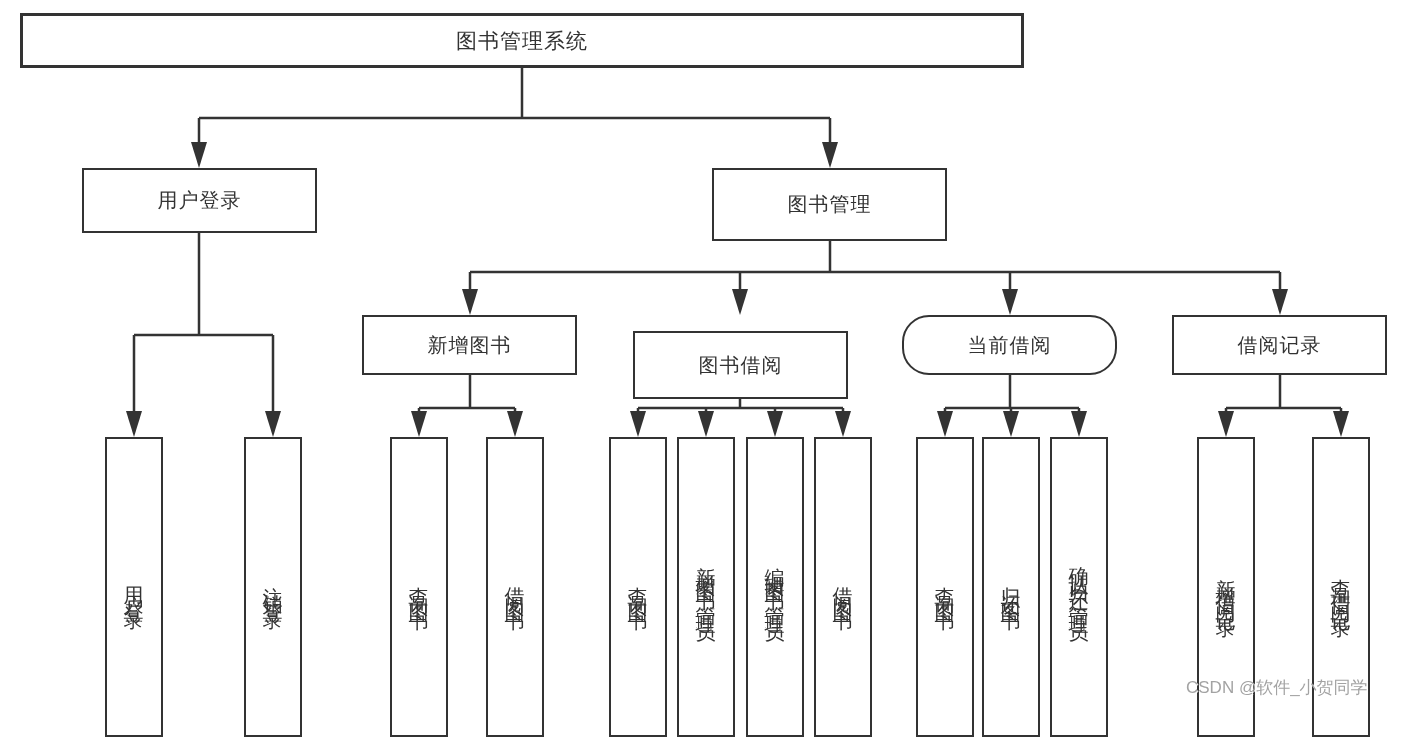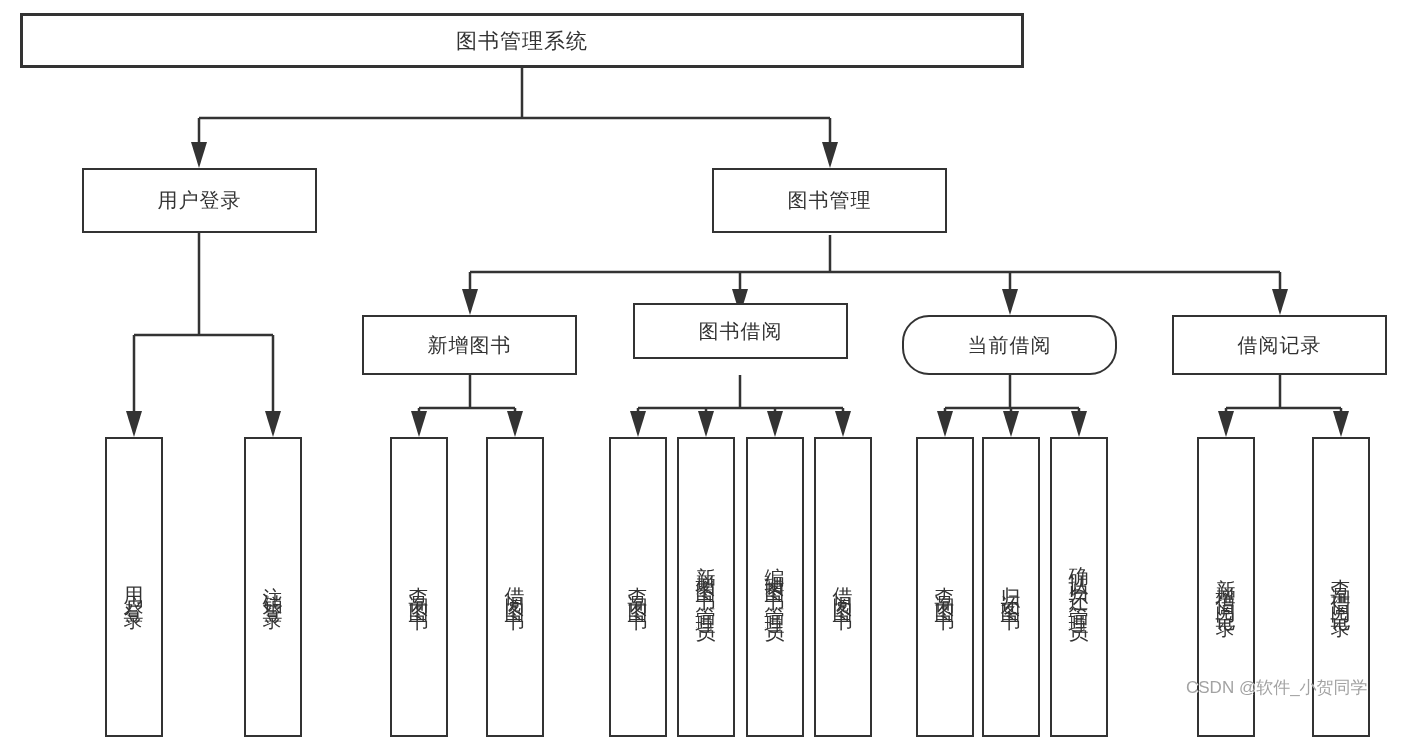--- a/index.html
+++ b/index.html
@@ -100,28 +100,28 @@
     </g>
   </svg>
 
   <div class="node root-node" style="left:20px; top:13px; width:1004px; height:55px;align-items:center;">
     <span>图书管理系统</span>
   </div>
 
   <div class="node h-node" style="left:82px; top:168px; width:235px; height:65px;">
     <span>用户登录</span>
   </div>
-  <div class="node h-node" style="left:712px; top:168px; width:235px; height:65px;">
+  <div class="node h-node" style="left:712px; top:168px; width:235px; height:73px;">
     <span>图书管理</span>
   </div>
 
   <div class="node h-node" style="left:362px; top:315px; width:215px; height:60px;">
     <span>新增图书</span>
   </div>
-  <div class="node h-node" style="left:633px; top:303px; width:215px; height:56px;">
+  <div class="node h-node" style="left:633px; top:331px; width:215px; height:68px;">
     <span>图书借阅</span>
   </div>
   <div class="node h-node" style="left:902px; top:315px; width:215px; height:60px;border-radius:27px;">
     <span>当前借阅</span>
   </div>
   <div class="node h-node" style="left:1172px; top:315px; width:215px; height:60px;">
     <span>借阅记录</span>
   </div>
 
   <div class="node v-node" style="left:105px; top:437px; width:58px; height:300px;">

